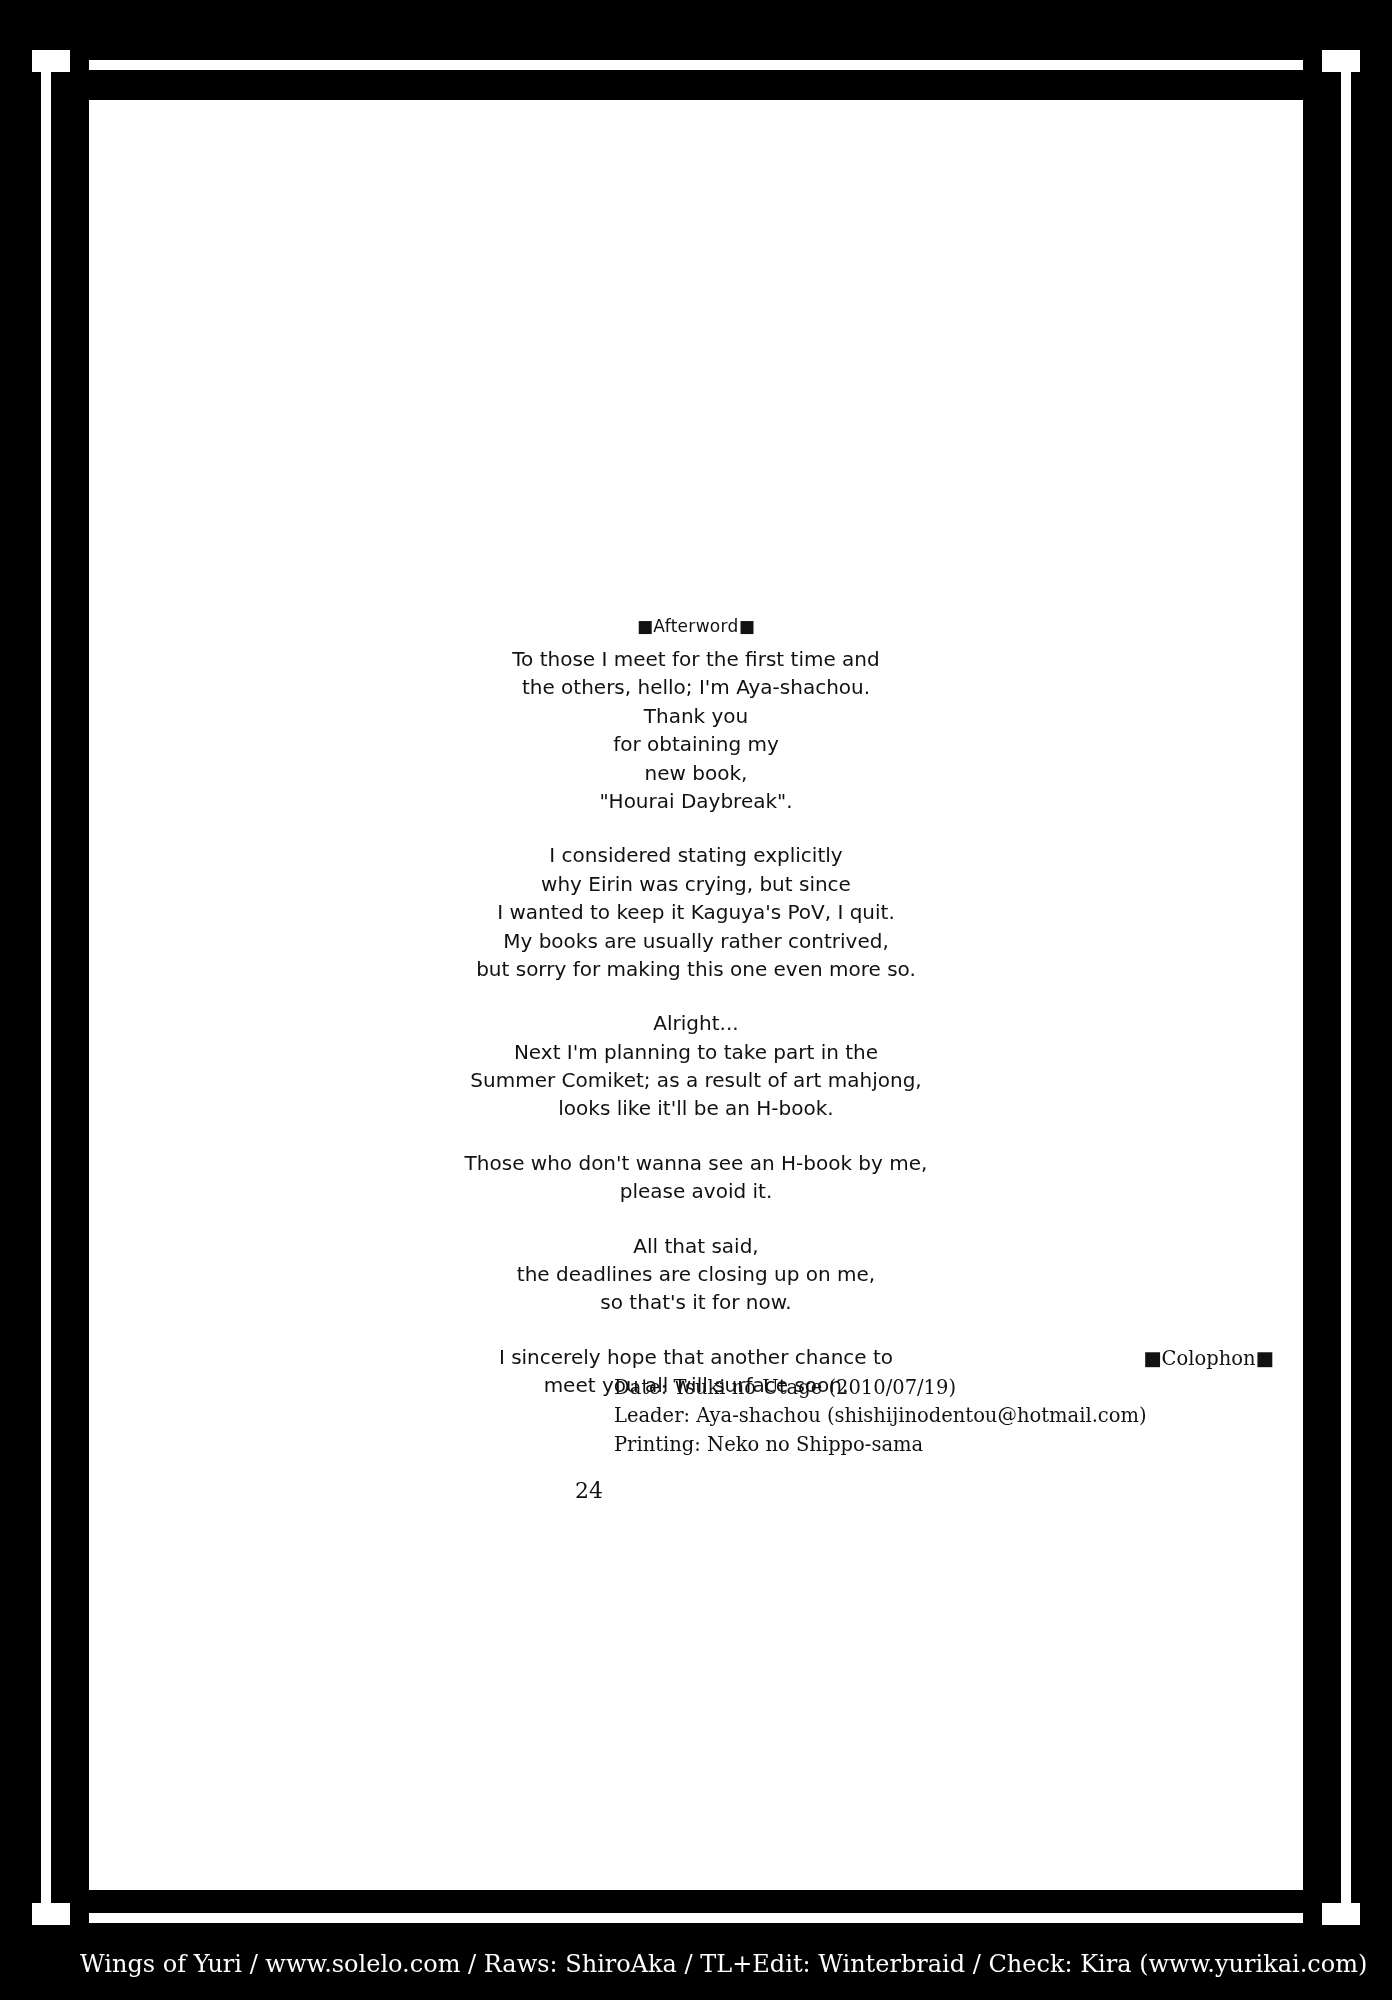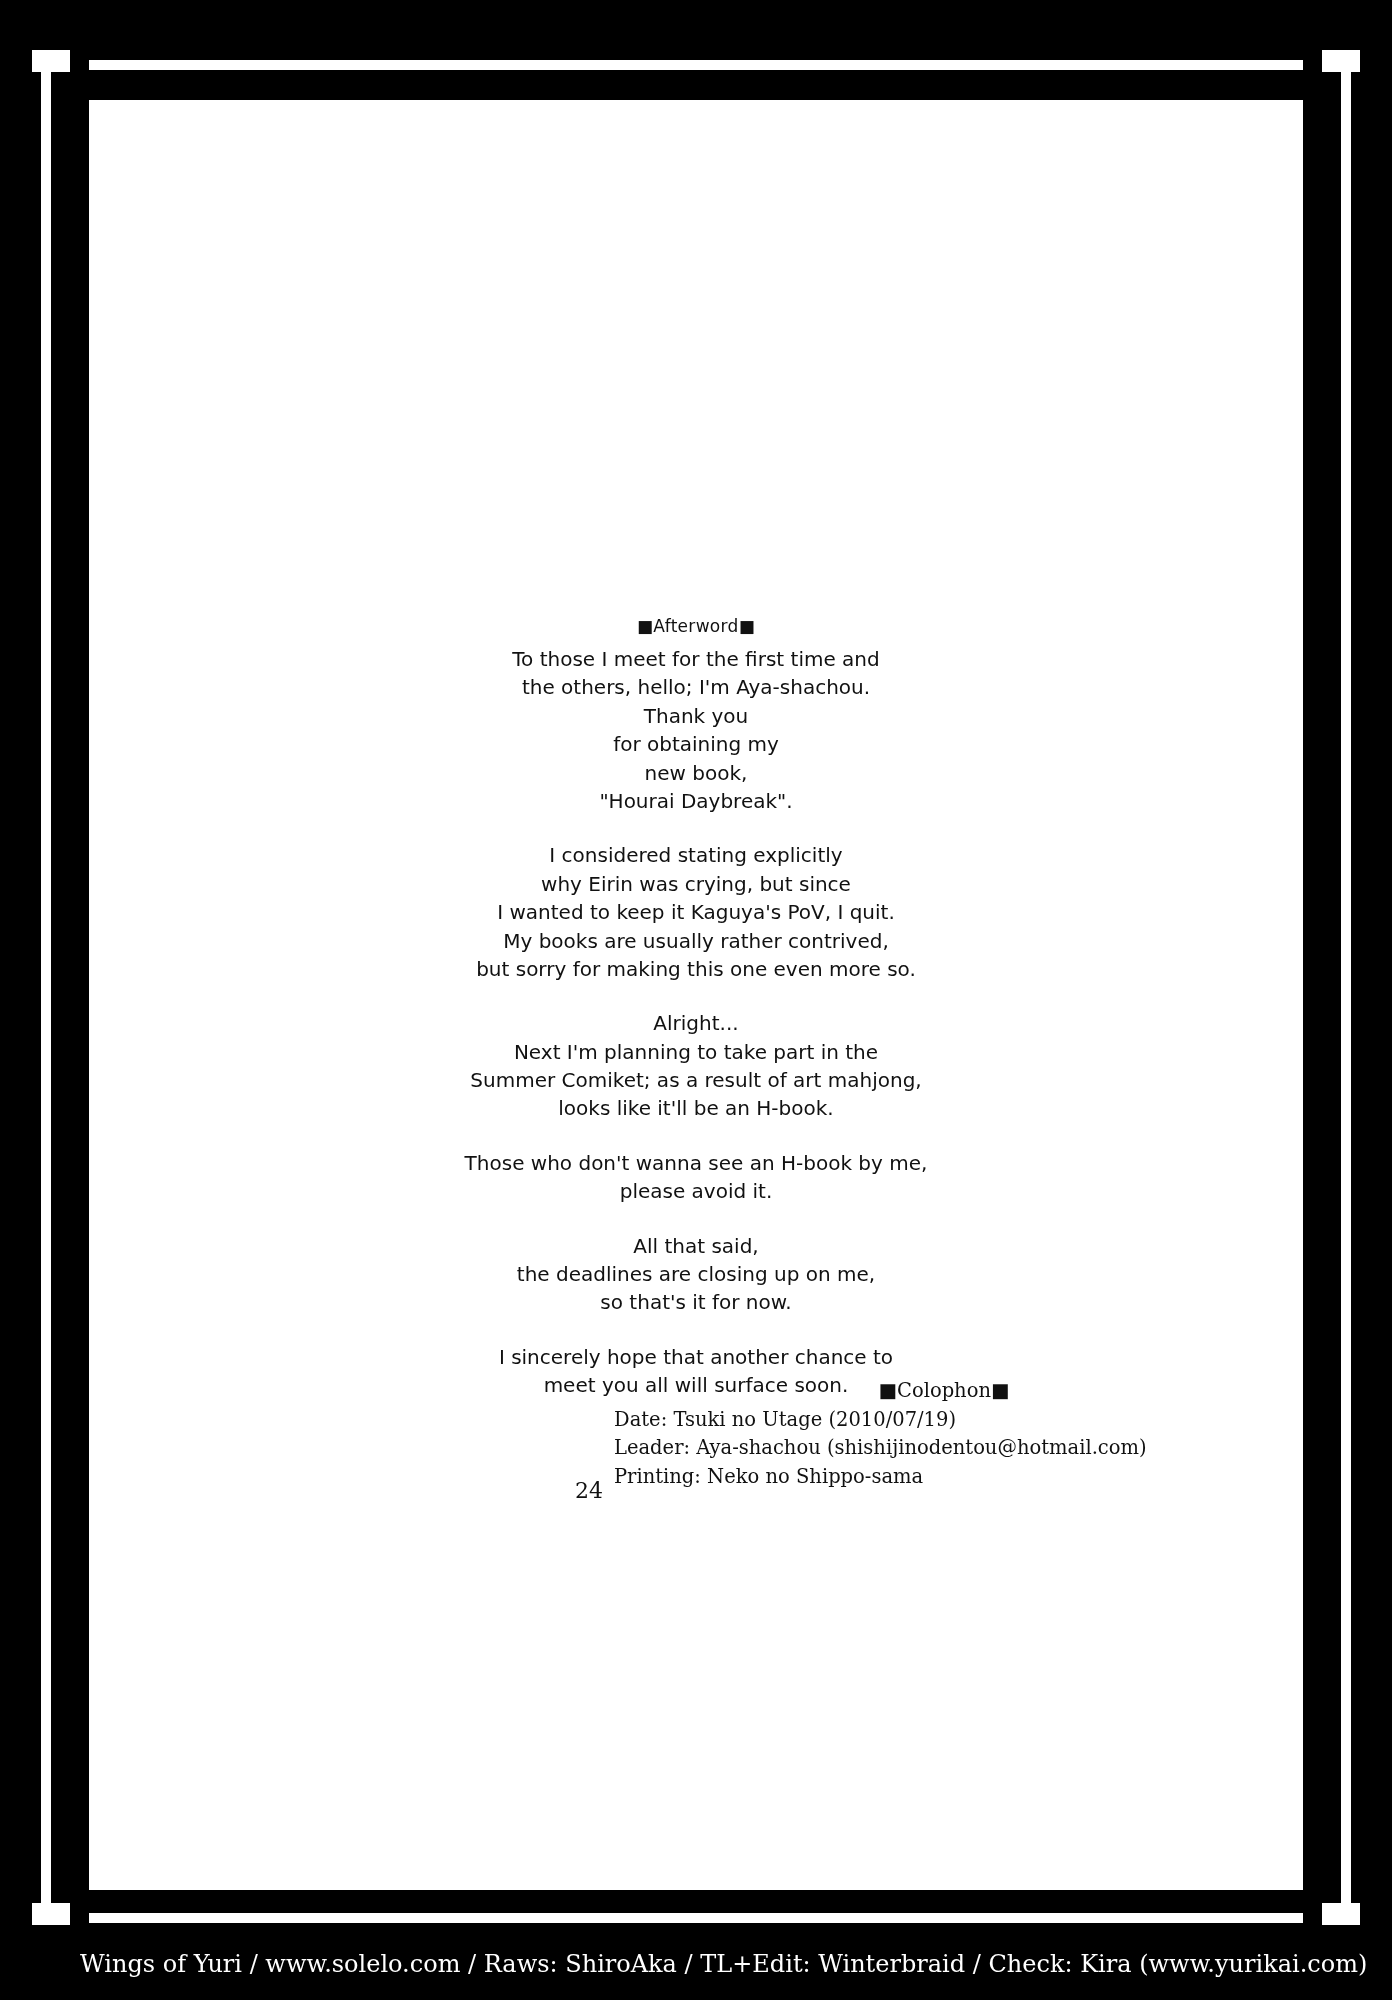--- a/index.html
+++ b/index.html
@@ -97,24 +97,23 @@
     left: 525px;
     top: 1245px;
     width: 660px;
     text-align: left;
     font-size: 19.5px;
     line-height: 1.47;
     color: #111;
     font-family: "DejaVu Serif", serif;
   }
   .colophon-title {
-    text-align: center;
+    text-align: right;
     margin-left: 0;
     padding-left: 0;
-    margin-top: 32px;
   }
   .colophon-line { white-space: nowrap; }
 
   .page-number {
     position: absolute;
     top: 1378px;
     left: 0;
     width: 1000px;
     text-align: center;
     font-size: 22px;

